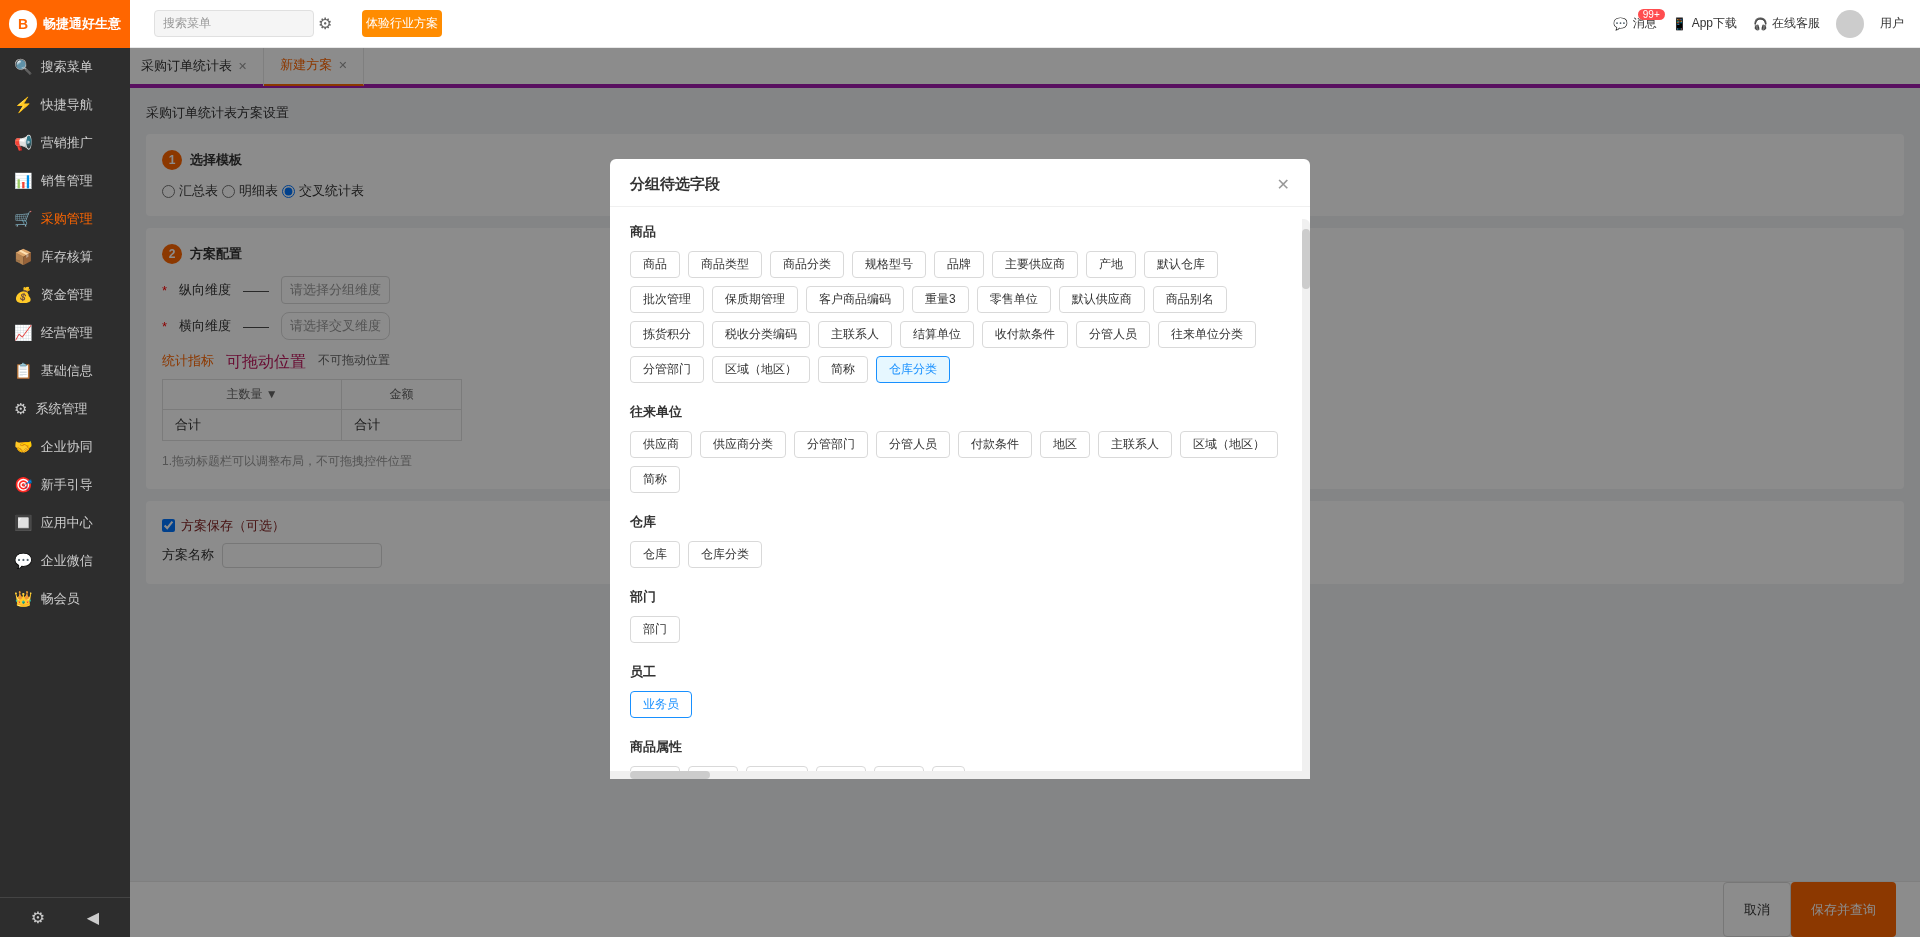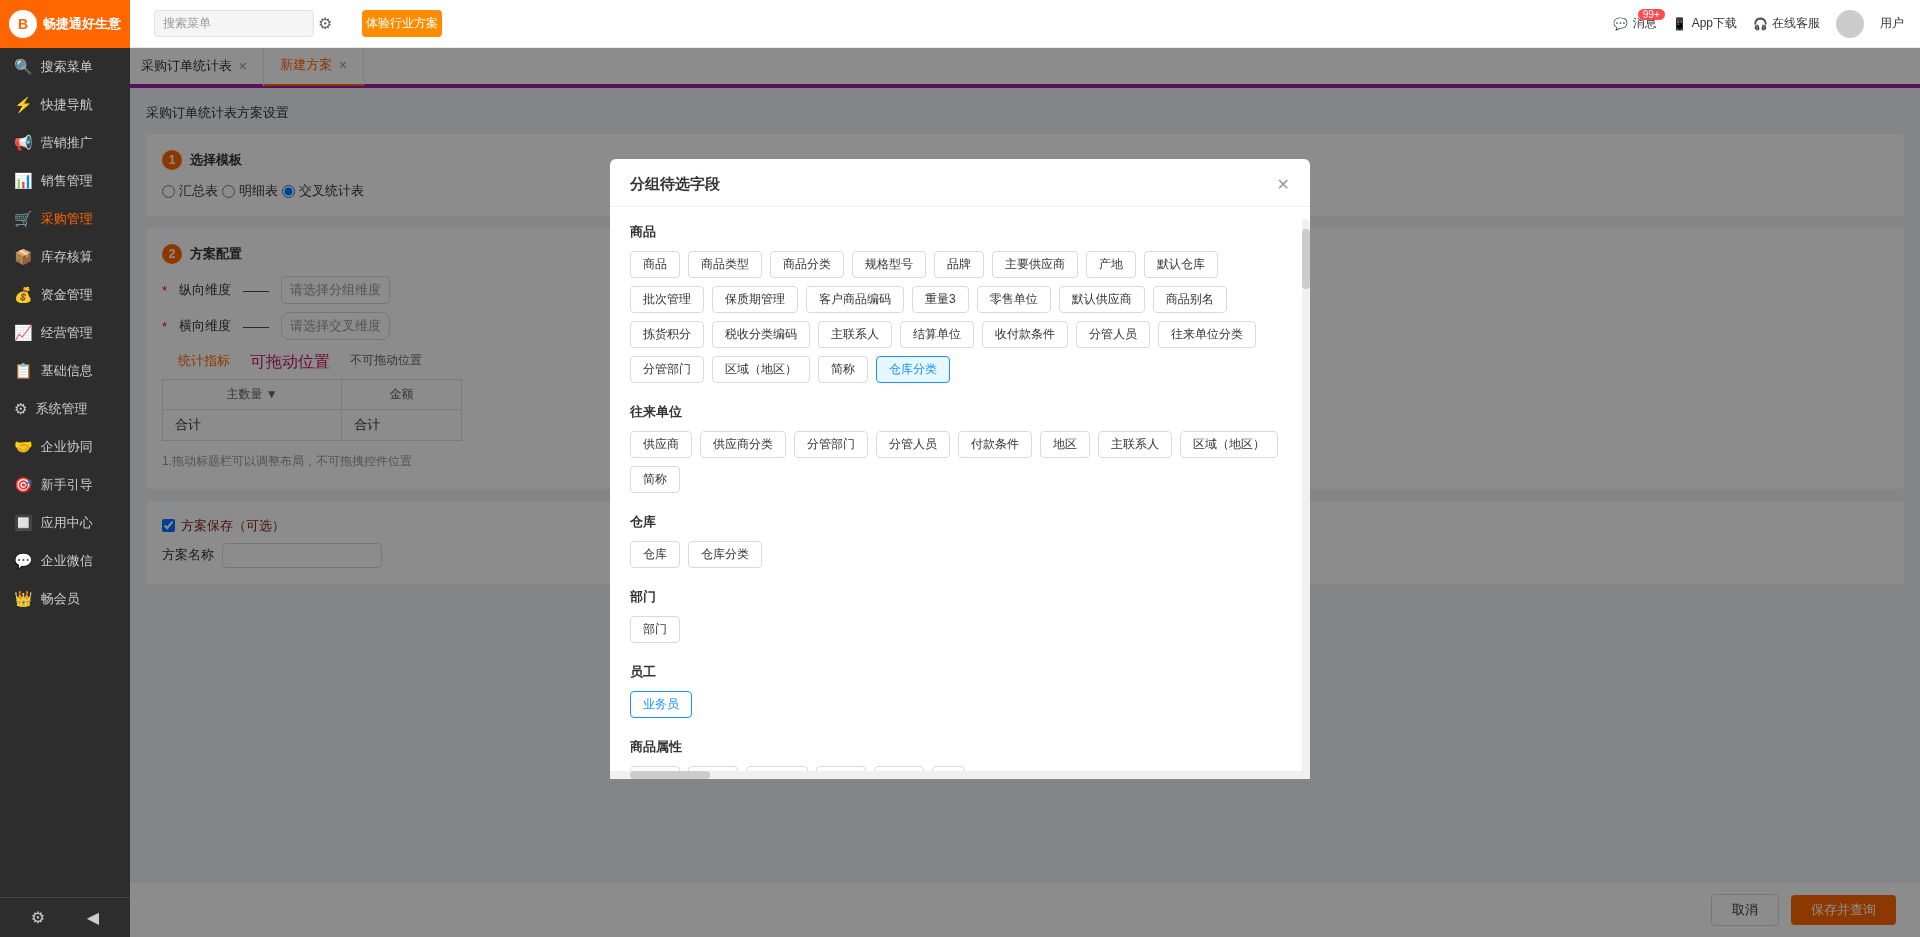--- a/index.html
+++ b/index.html
@@ -238,22 +238,22 @@
       background: #ccc; border-radius: 4px;
       position: absolute; left: 20px;
     }
 
     
     .page-footer {
       position: fixed; bottom: 0; left: 130px; right: 0;
       height: 56px;
       background: white;
       border-top: 1px solid #e8e8e8;
-      display: flex; align-items: center; justify-content: flex-end;
-      padding: 0 24px; gap: 12px;
+      display: flex; justify-content: flex-end;
+      padding: 0 24px; 
       z-index: 50;
     }
     .btn-cancel {
       padding: 6px 20px; border: 1px solid #d9d9d9;
       background: white; border-radius: 4px;
       cursor: pointer; font-size: 13px; color: #333;
     }
     .btn-save {
       padding: 6px 20px; border: none;
       background: #ff6600; border-radius: 4px;
@@ -522,21 +522,21 @@
       <span>纵向维度</span>
       <span>——</span>
       <button style="border:1px solid #d9d9d9;padding:4px 8px;font-size:13px;color:#999;background:white;border-radius:4px;cursor:pointer;">请选择分组维度</button>
     </div>
     <div style="margin-bottom:8px;display:flex;align-items:center;gap:12px;">
       <span style="color:red;">*</span>
       <span>横向维度</span>
       <span>——</span>
       <button style="border:1px solid #d9d9d9;padding:4px 8px;font-size:13px;color:#999;background:white;border-radius:8px;cursor:pointer;">请选择交叉维度</button>
     </div>
-    <div style="margin:12px 16px 6px;display:flex;gap:20px;">
+    <div style="margin:12px 0 6px;display:flex;gap:12px;">
       <span style="font-size:13px;color:#ff6600;">统计指标</span>
       <span style="font-size:16px;color:#be185d;">可拖动位置</span>
       <span style="font-size:12px;color:#666;">不可拖动位置</span>
     </div>
     <table style="border-collapse:collapse;width:300px;">
       <thead>
         <tr>
           <th style="border:1px solid #e0e0e0;padding:6px 12px;font-size:12px;font-weight:normal;color:#666;">
             <span>主数量</span> <span>▼</span>
           </th>

